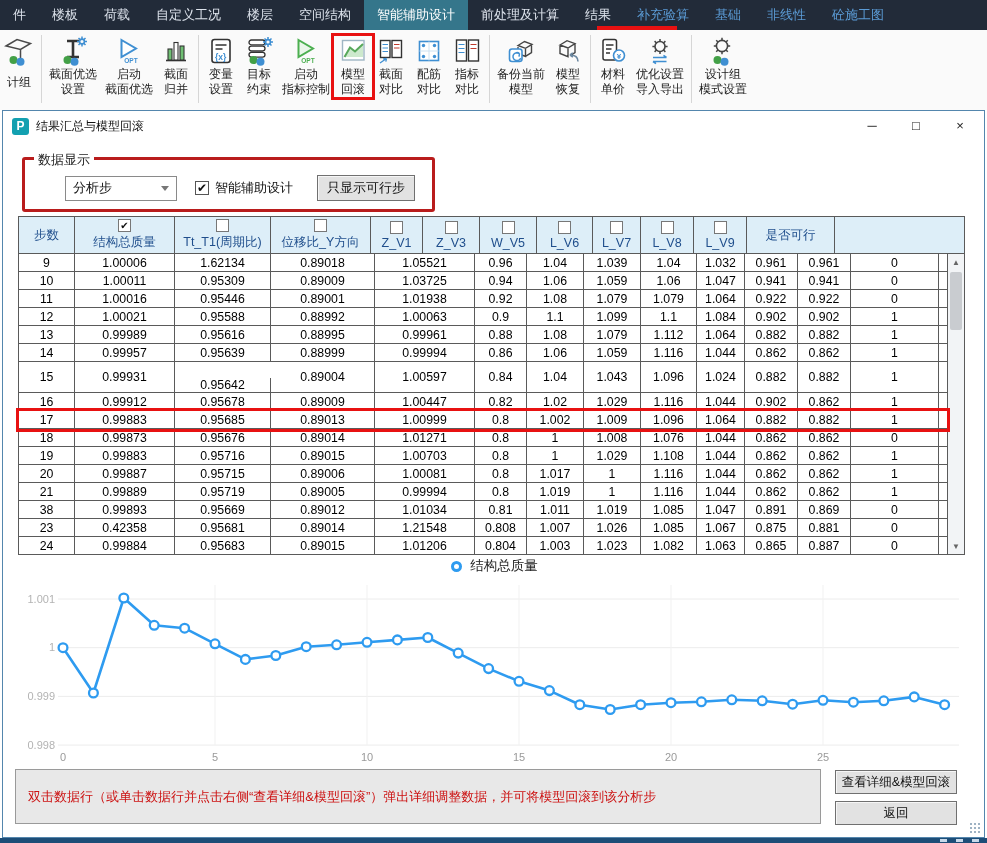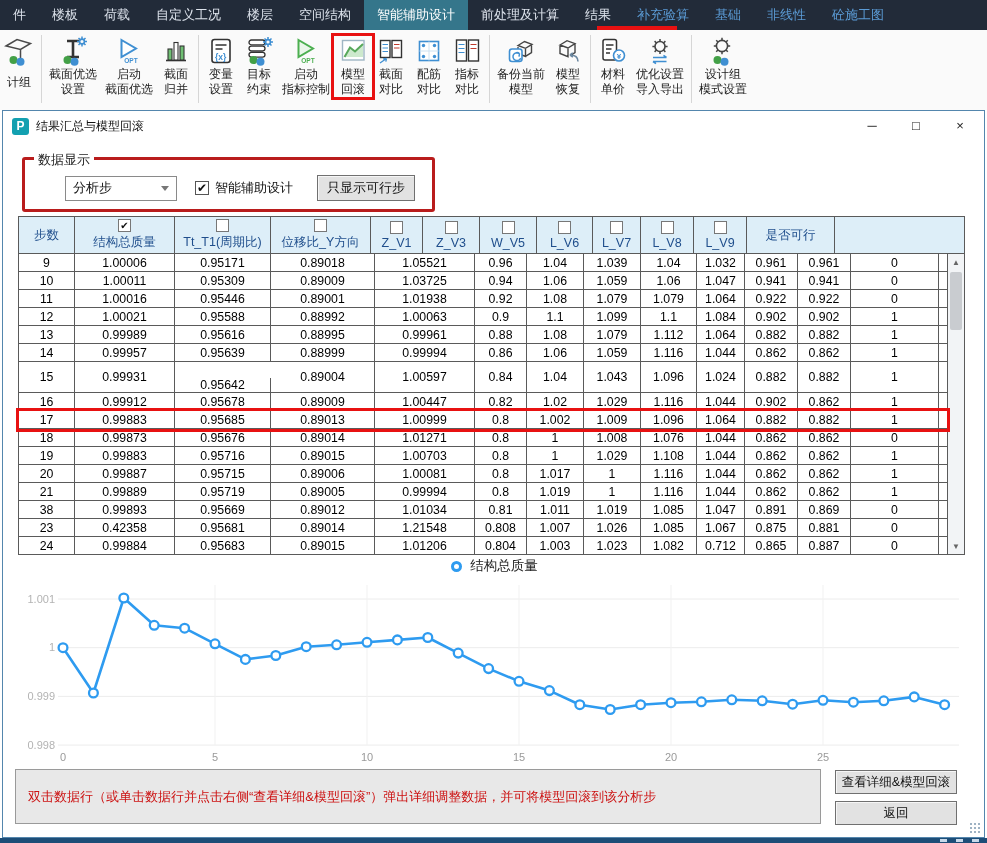--- a/index.html
+++ b/index.html
@@ -379,21 +379,21 @@
         </div>
         <div class="th" style="width: 88px;">
           <div>是否可行</div>
         </div>
         <div class="th fill"></div>
       </div>
     <div class="rows" id="rows">
         <div class="tr">
           <div class="td" style="width: 56px;">9</div>
           <div class="td" style="width: 100px;">1.00006</div>
-          <div class="td" style="width: 96px;">0.95171</div>
+          <div class="td" style="width: 96px;">1.62134</div>
           <div class="td" style="width: 104px;">0.89018</div>
           <div class="td" style="width: 100px;">1.05521</div>
           <div class="td" style="width: 52px;">0.96</div>
           <div class="td" style="width: 57px;">1.04</div>
           <div class="td" style="width: 57px;">1.039</div>
           <div class="td" style="width: 56px;">1.04</div>
           <div class="td" style="width: 48px;">1.032</div>
           <div class="td" style="width: 53px;">0.961</div>
           <div class="td" style="width: 53px;">0.961</div>
           <div class="td" style="width: 88px;">0</div>
@@ -626,21 +626,21 @@
         <div class="tr">
           <div class="td" style="width: 56px;">24</div>
           <div class="td" style="width: 100px;">0.99884</div>
           <div class="td" style="width: 96px;">0.95683</div>
           <div class="td" style="width: 104px;">0.89015</div>
           <div class="td" style="width: 100px;">1.01206</div>
           <div class="td" style="width: 52px;">0.804</div>
           <div class="td" style="width: 57px;">1.003</div>
           <div class="td" style="width: 57px;">1.023</div>
           <div class="td" style="width: 56px;">1.082</div>
-          <div class="td" style="width: 48px;">0.712</div>
+          <div class="td" style="width: 48px;">1.063</div>
           <div class="td" style="width: 53px;">0.865</div>
           <div class="td" style="width: 53px;">0.887</div>
           <div class="td" style="width: 88px;">0</div>
           <div class="td fill"></div>
         </div>
       </div>
     <div class="vscroll">
       <div class="varrow">▲</div>
       <div class="vthumb"></div>
       <div class="varrow down">▼</div>

